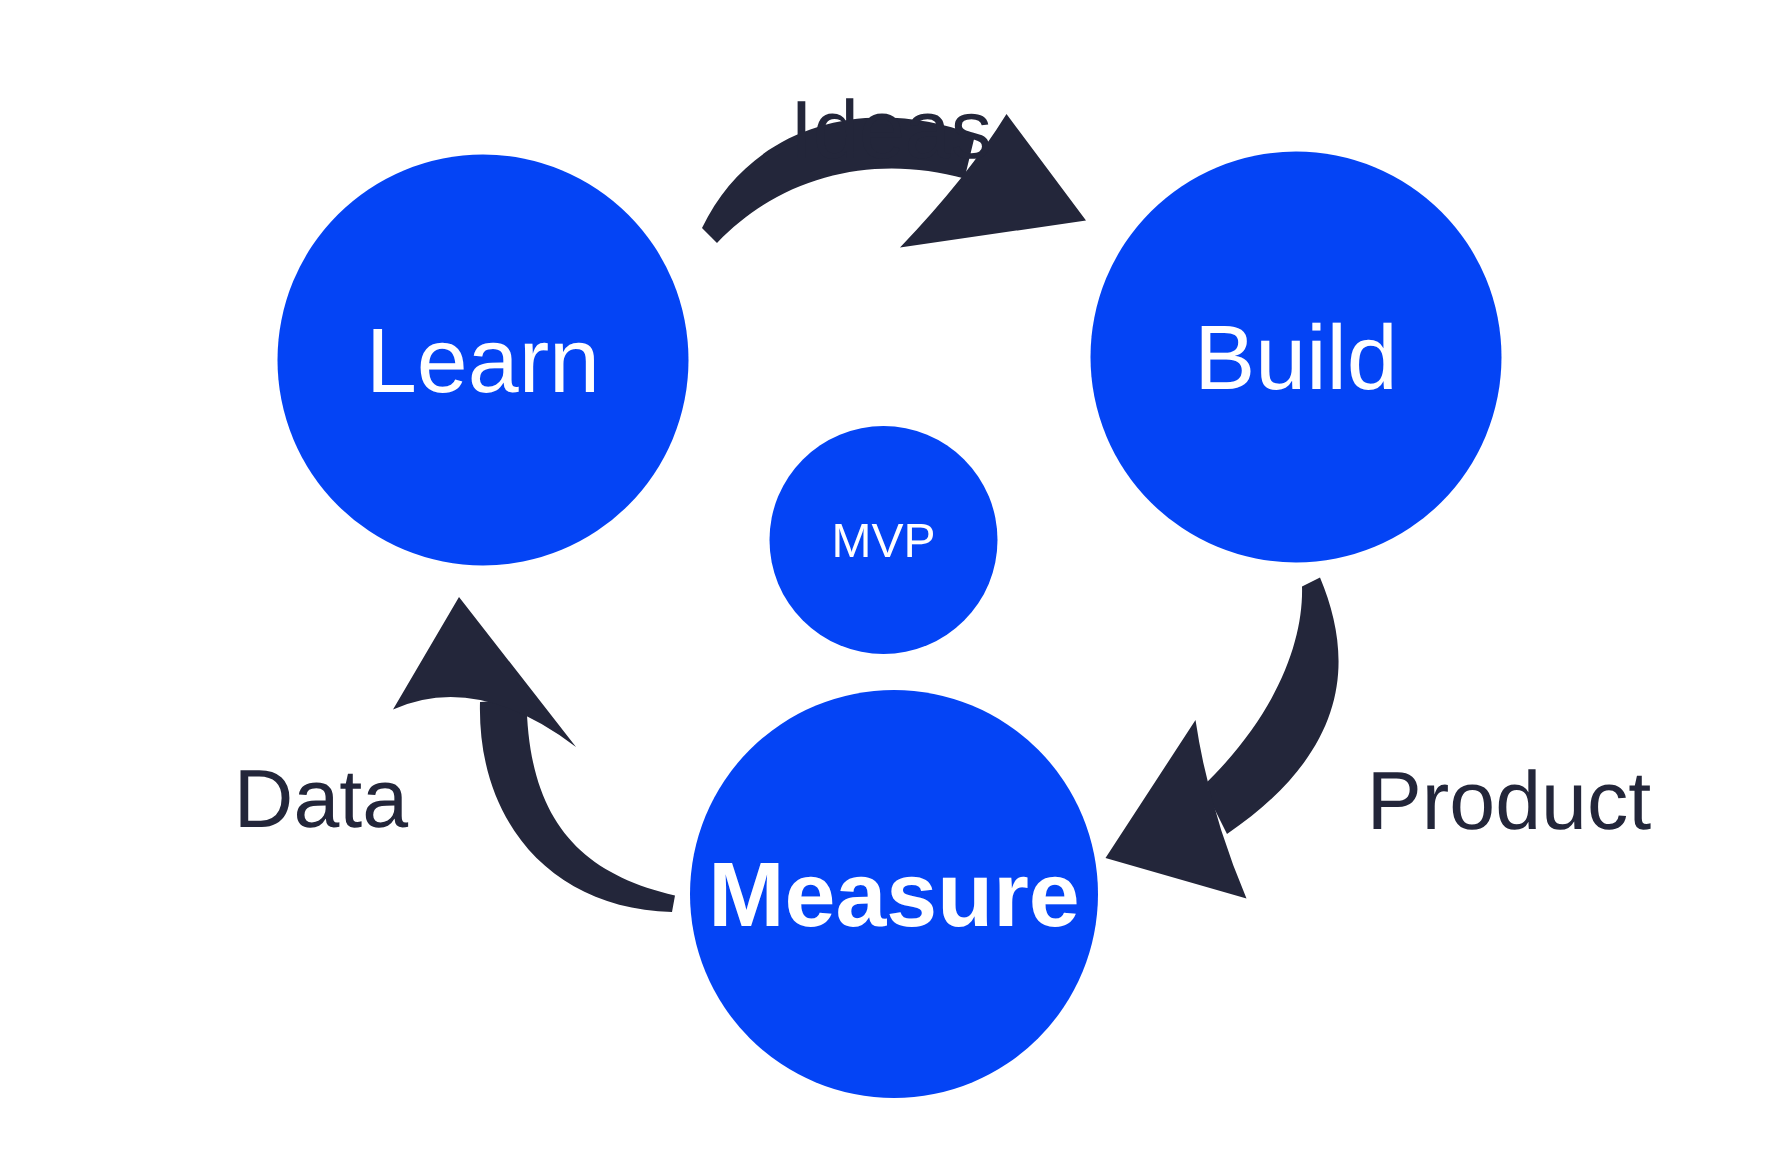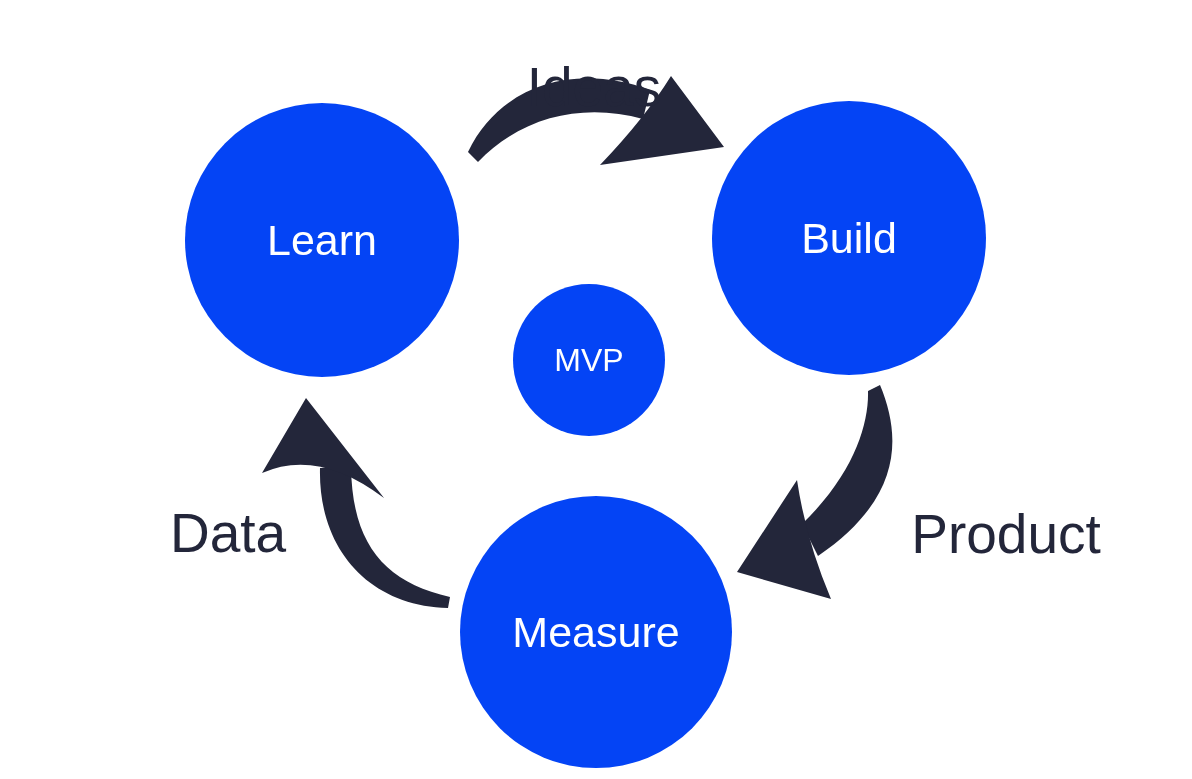--- a/index.html
+++ b/index.html
@@ -29,42 +29,42 @@
     position: absolute;
     border-radius: 50%;
     background: var(--node-fill, #0444F5);
     display: flex;
     align-items: center;
     justify-content: center;
     z-index: 1;
   }
   .node-label {
     color: var(--node-text, #ffffff);
-    font-size: 43px;
+    font-size: 61px;
     line-height: 1;
     white-space: nowrap;
   }
   .node-label.small {
     font-size: 32px;
   }
   .node-learn   { left: 185px; top: 103px; width: 274px; height: 274px; }
-  .node-build   { left: 712px; top: 101px; width: 274px; height: 274px; }
-  .node-measure { left: 460px; top: 496px; width: 272px; height: 272px; }
+  .node-build   { left: 727px; top: 101px; width: 274px; height: 274px; }
+  .node-measure { left: 460px; top: 460px; width: 272px; height: 272px; font-weight: bold; }
   .node-mvp     { left: 513px; top: 284px; width: 152px; height: 152px; }
   .edge-label {
     position: absolute;
     transform: translate(-50%, -50%);
     color: var(--edge-label, #23263A);
     font-size: 55px;
     line-height: 1;
     white-space: nowrap;
     z-index: 2;
   }
   .edge-label-ideas   { left: 594px; top: 47px; margin-top: 40px; }
-  .edge-label-data    { left: 228px; top: 533px; }
+  .edge-label-data    { left: 214px; top: 533px; }
   .edge-label-product { left: 1006px; top: 534px; }
 </style>
 </head>
 <body>
 
 <div class="canvas">
 
   <svg class="arrow-layer" width="1192" height="779" viewBox="0 0 1192 779">
     <g>
       <path d="M 468,152 C 500,85 575,62 650,90 L 643,119 C 585,103 523,115 478,162 Z"></path>

